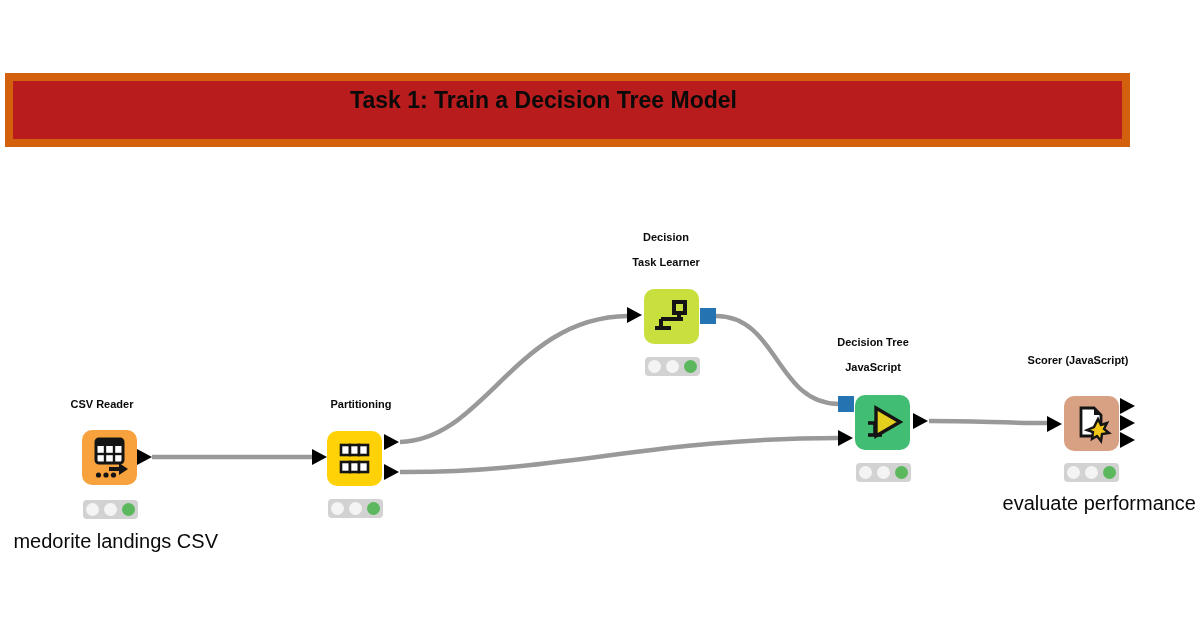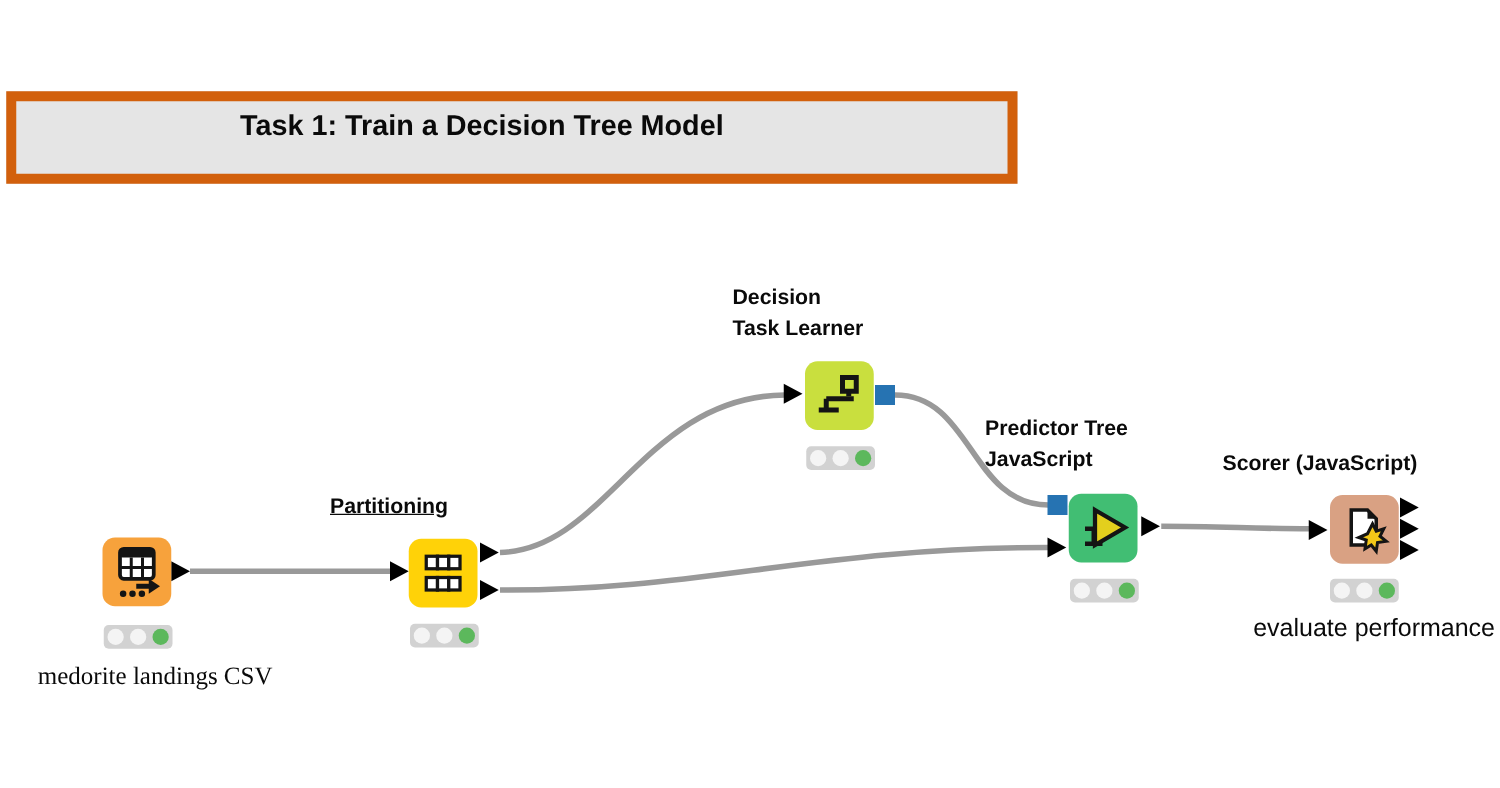--- a/index.html
+++ b/index.html
@@ -1,34 +1,34 @@
 <!DOCTYPE html>
 <html><head>
 <meta charset="utf-8">
 <style>
   * { margin:0; padding:0; box-sizing:border-box; }
   html,body { background:#ffffff; }
   body { font-family:"Liberation Sans", sans-serif; color:#111; }
   #canvas { position:relative; width:1200px; height:630px; background:#ffffff; overflow:hidden; }
 
   
-  .annotation { position:absolute; left:5px; top:73px; width:809px; height:74px;
-                border:8px solid #D2600C; background:#e5e5e5; }
+  .annotation { position:absolute; left:5px; top:73px; width:1125px; height:74px;
+                border:8px solid #D2600C; background:#b91c1c; }
   .annotation-text { margin-top:6px; padding-right:48px; text-align:center;
                      font-size:23px; font-weight:700; line-height:1.15; color:#0a0a0a; }
 
   
   #wires { position:absolute; left:0; top:0; z-index:1; }
   #wires path { fill:none; stroke:#999999; stroke-width:4.5; }
 
   
   .node-icon { position:absolute; width:55px; height:55px; border-radius:10px; z-index:3; }
   .node-icon svg { display:block; width:55px; height:55px; }
-  .node-label { position:absolute; z-index:2; font-weight:700; font-size:17px;
-                line-height:25px; text-align:left; color:#0a0a0a; }
+  .node-label { position:absolute; z-index:2; font-weight:700; font-size:11px;
+                line-height:25px; text-align:center; color:#0a0a0a; }
   .comment { position:absolute; z-index:2; font-size:20px; line-height:22px;
              text-align:right; color:#0a0a0a; white-space:nowrap; }
 
   
   .port-tri { position:absolute; z-index:2; width:0; height:0;
               border-top:8px solid transparent; border-bottom:8px solid transparent;
               border-left:15px solid #000; }
   .port-sq  { position:absolute; z-index:2; width:16px; height:16px; background:#2673B2; }
 
   
@@ -48,43 +48,44 @@
   </div>
 
   <svg id="wires" width="1200" height="630">
     <path d="M152,457 L313,457" style="stroke: rgb(153, 153, 153);"></path>
     <path d="M400,442 C485,440 515,317 628,316" style="stroke: rgb(153, 153, 153);"></path>
     <path d="M400,472 C560,473 650,438 839,438" style="stroke: rgb(153, 153, 153);"></path>
     <path d="M716,316 C778,316 776,404 839,404" style="stroke: rgb(153, 153, 153);"></path>
     <path d="M929,421 C975,421 1005,423 1048,423" style="stroke: rgb(153, 153, 153);"></path>
   </svg>
 
+  <div class="node-label" style="left:22px; top:392px; width:160px;">CSV Reader</div>
   <div class="node-icon" style="left: 82px; top: 430px; background-color: rgb(247, 162, 60);">
     <svg viewBox="0 0 55 55">
       <rect x="14" y="9" width="27" height="24" rx="3" fill="#fff" stroke="#141414" stroke-width="3"></rect>
       <rect x="14" y="9" width="27" height="7" rx="2" fill="#141414"></rect>
       <line x1="23" y1="16" x2="23" y2="33" stroke="#141414" stroke-width="2.4"></line>
       <line x1="32" y1="16" x2="32" y2="33" stroke="#141414" stroke-width="2.4"></line>
       <line x1="14" y1="24" x2="41" y2="24" stroke="#141414" stroke-width="2.4"></line>
       <line x1="27" y1="39" x2="38" y2="39" stroke="#141414" stroke-width="4"></line>
       <polygon points="37,33 46,39 37,45" fill="#141414"></polygon>
       <circle cx="16.5" cy="45" r="2.6" fill="#141414"></circle>
       <circle cx="24" cy="45" r="2.6" fill="#141414"></circle>
       <circle cx="31.5" cy="45" r="2.6" fill="#141414"></circle>
     </svg>
   </div>
   <div class="port-tri" style="left:137px; top:449px;"></div>
   <div class="traffic" style="left: 83px; top: 500px; background-color: rgb(210, 210, 210);">
     <span class="light off"></span>
     <span class="light off"></span>
     <span class="light green" style="background-color: rgb(92, 184, 92);"></span>
   </div>
-  <div class="comment" style="left:0px; top:530px; width:218px;font-family:Liberation Serif, serif;">medorite landings CSV</div>
+  <div class="comment" style="left:0px; top:530px; width:218px;">medorite landings CSV</div>
 
-  <div class="node-label" style="left:264px; top:392px; width:160px;text-decoration:underline;">Partitioning</div>
+  <div class="node-label" style="left:281px; top:392px; width:160px;">Partitioning</div>
   <div class="node-icon" style="left: 327px; top: 431px; background-color: rgb(255, 210, 8);">
     <svg viewBox="0 0 55 55">
       <g fill="#fff" stroke="#141414" stroke-width="2.6">
         <rect x="14" y="14" width="9" height="10"></rect>
           <rect x="23" y="14" width="9" height="10"></rect>
           <rect x="32" y="14" width="9" height="10"></rect>
         <rect x="14" y="31" width="9" height="10"></rect>
           <rect x="23" y="31" width="9" height="10"></rect>
           <rect x="32" y="31" width="9" height="10"></rect>
       </g>
@@ -116,21 +117,21 @@
   </div>
   <div class="port-tri" style="left:627px; top:307px;"></div>
   <div class="port-sq" style="left: 700px; top: 308px; background-color: rgb(38, 115, 178);"></div>
   <div class="traffic" style="left: 645px; top: 357px; background-color: rgb(210, 210, 210);">
     <span class="light off"></span>
     <span class="light off"></span>
     <span class="light green" style="background-color: rgb(92, 184, 92);"></span>
   </div>
 
   <div class="node-label" style="left:788px; top:330px; width:170px;">
-    <span>Predictor Tree</span><br>
+    <span>Decision Tree</span><br>
     <span>JavaScript</span>
   </div>
   <div class="node-icon" style="left: 855px; top: 395px; background-color: rgb(65, 190, 115);">
     <svg viewBox="0 0 55 55">
       <g fill="none" stroke="#141414" stroke-width="3.6">
         <path d="M13,40 L27,40"></path>
         <path d="M20,40 L20,28"></path>
         <path d="M13,28 L27,28"></path>
       </g>
       <polygon points="21,13 45,27 21,41" fill="#E3CF1D" stroke="#141414" stroke-width="3.4"></polygon>
@@ -138,21 +139,21 @@
   </div>
   <div class="port-sq" style="left: 838px; top: 396px; background-color: rgb(38, 115, 178);"></div>
   <div class="port-tri" style="left:838px; top:430px;"></div>
   <div class="port-tri" style="left:913px; top:413px;"></div>
   <div class="traffic" style="left: 856px; top: 463px; background-color: rgb(210, 210, 210);">
     <span class="light off"></span>
     <span class="light off"></span>
     <span class="light green" style="background-color: rgb(92, 184, 92);"></span>
   </div>
 
-  <div class="node-label" style="left:978px; top:358px; width:200px;">Scorer (JavaScript)</div>
+  <div class="node-label" style="left:978px; top:348px; width:200px;">Scorer (JavaScript)</div>
   <div class="node-icon" style="left: 1064px; top: 396px; background-color: rgb(217, 161, 131);">
     <svg viewBox="0 0 55 55">
       <path d="M17,12 L30,12 L37,19 L37,40 L17,40 Z" fill="#fff" stroke="#141414" stroke-width="2.8"></path>
       <path d="M30,12 L30,19 L37,19 Z" fill="#141414"></path>
       <polygon points="34,23 37,29 43,27 40,33 45,37 38,38 37,45 33,40 28,43 29,36 23,34 30,31" fill="#F2C718" stroke="#141414" stroke-width="2.4"></polygon>
     </svg>
   </div>
   <div class="port-tri" style="left:1047px; top:416px;"></div>
   <div class="port-tri" style="left:1120px; top:398px;"></div>
   <div class="port-tri" style="left:1120px; top:415px;"></div>

